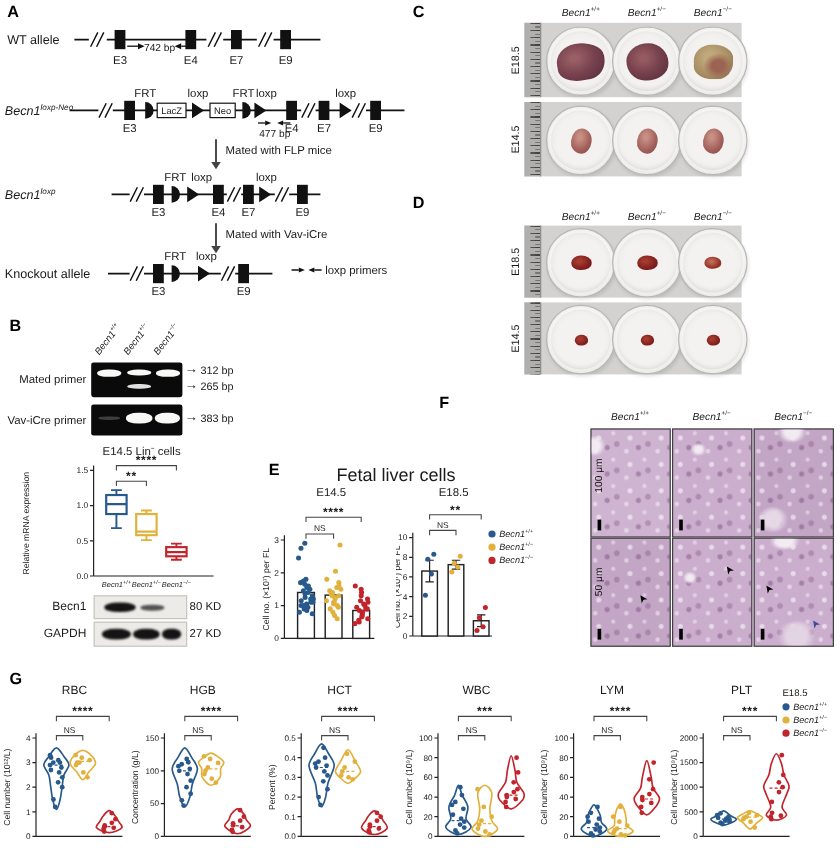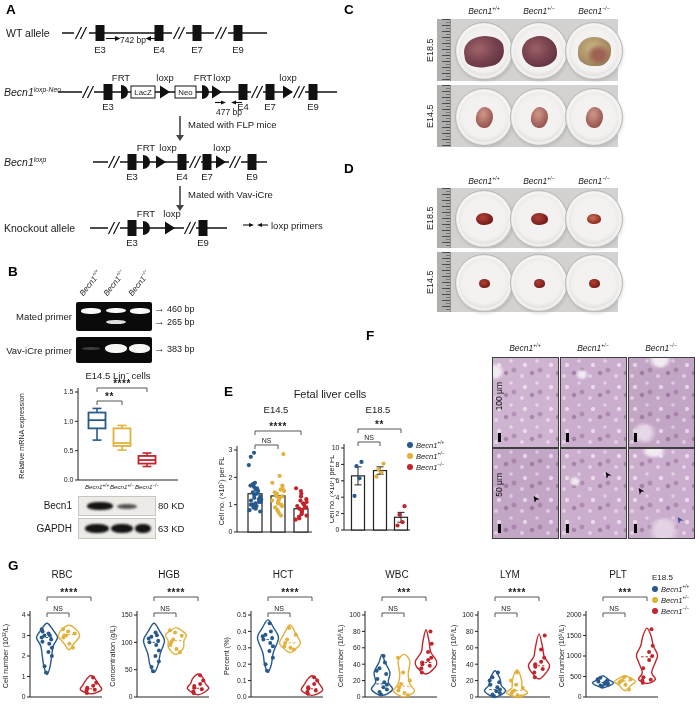--- a/index.html
+++ b/index.html
@@ -183,21 +183,21 @@
 
   <div class="rlab" style="top:311px;">Mated primer</div>
   <div class="gel" style="left:76px;top:302px;width:76px;height:29px;">
     <div class="band" style="left:5px;top:6px;width:20px;height:5.5px;"></div>
     <div class="band" style="left:30px;top:6px;width:20px;height:5px;"></div>
     <div class="band" style="left:30px;top:17.5px;width:20px;height:4.5px;opacity:.9;"></div>
     <div class="band" style="left:54px;top:6px;width:20px;height:5.5px;"></div>
   </div>
   <div class="bp-row" style="top:303px;">
       <span class="ar">→</span>
-      <span>460 bp</span>
+      <span>312 bp</span>
     </div>
   <div class="bp-row" style="top:316px;">
       <span class="ar">→</span>
       <span>265 bp</span>
     </div>
 
   <div class="rlab" style="top:345px;">Vav-iCre primer</div>
   <div class="gel" style="left:76px;top:337px;width:76px;height:26px;">
     <div class="band" style="left:6px;top:10px;width:18px;height:3px;opacity:.22;"></div>
     <div class="band" style="left:29px;top:7px;width:22px;height:9px;"></div>
@@ -262,21 +262,21 @@
     <div class="bband" style="left:38px;top:6.5px;width:20px;height:5px;opacity:.7;"></div>
   </div>
   <div class="abs" style="left:158px;top:500px;font-size:9.5px;">80 KD</div>
 
   <div class="rlab" style="top:523px;font-size:10px;">GAPDH</div>
   <div class="blot" style="left:78px;top:518px;width:76px;height:19px;">
     <div class="bband" style="left:6px;top:4.5px;width:24px;height:9px;"></div>
     <div class="bband" style="left:32px;top:4.5px;width:22px;height:9px;"></div>
     <div class="bband" style="left:56px;top:4.5px;width:16px;height:9px;"></div>
   </div>
-  <div class="abs" style="left:158px;top:523px;font-size:9.5px;">63 KD</div>
+  <div class="abs" style="left:158px;top:523px;font-size:9.5px;">27 KD</div>
 
   <div class="plabel" style="left:344px;top:2px;">C</div>
   <div class="gt gen" style="left:455px;top:5px;"><i>Becn1</i><sup>+/+</sup></div>
   <div class="gt gen" style="left:510px;top:5px;"><i>Becn1</i><sup>+/−</sup></div>
   <div class="gt gen" style="left:565px;top:5px;"><i>Becn1</i><sup>−/−</sup></div>
   <div class="vlab" style="left:423px;top:19px;height:62px;">E18.5</div>
   <div class="strip" style="left:437px;top:19px;width:181px;height:62px;">
     <div class="ruler"></div>
     <div class="dish d1">
         <div class="emb-a"></div>
@@ -364,21 +364,21 @@
   </div>
   <div class="histo h-med" style="left:628px;top:448px;">
     <div class="wspot" style="left:10px;top:-6px;width:30px;height:14px;"></div>
     <div class="wspot" style="left:18px;bottom:-4px;width:34px;height:24px;background:radial-gradient(circle,#e3d4e3 40%,rgba(227,212,227,0) 78%);"></div>
     <div class="ah" style="left:12%;top:42%;">➤</div>
     <div class="ah blue" style="left:72%;top:74%;">➤</div>
     <div class="scale-tick"></div>
   </div>
 
   <div class="plabel" style="left:224px;top:384px;">E</div>
-  <div class="ttl" style="left:250px;top:388px;width:160px;font-size:11px;">Fetal liver cells</div>
+  <div class="ttl" style="left:250px;top:388px;width:160px;font-size:15px;">Fetal liver cells</div>
   <svg id="chart-e145" class="abs" style="left:218px;top:400px;" width="106" height="142" viewBox="0 0 106 142">
       <g>
         <text x="58" y="13" font-size="9.5" text-anchor="middle">E14.5</text>
         <text x="6" y="91" font-size="7.2" text-anchor="middle" transform="rotate(-90 6 91)">Cell no. (×10⁷) per FL</text>
         <line x1="19" y1="46" x2="19" y2="132" stroke="#222" stroke-width="1"></line>
         <line x1="19" y1="132" x2="94" y2="132" stroke="#222" stroke-width="1"></line>
         <line x1="16" y1="132" x2="19" y2="132" stroke="#222" stroke-width="1"></line>
         <text x="14.5" y="134.4" font-size="7" text-anchor="end">0</text>
         <line x1="16" y1="104.66666666666667" x2="19" y2="104.66666666666667" stroke="#222" stroke-width="1"></line>
         <text x="14.5" y="107.06666666666668" font-size="7" text-anchor="end">1</text>

